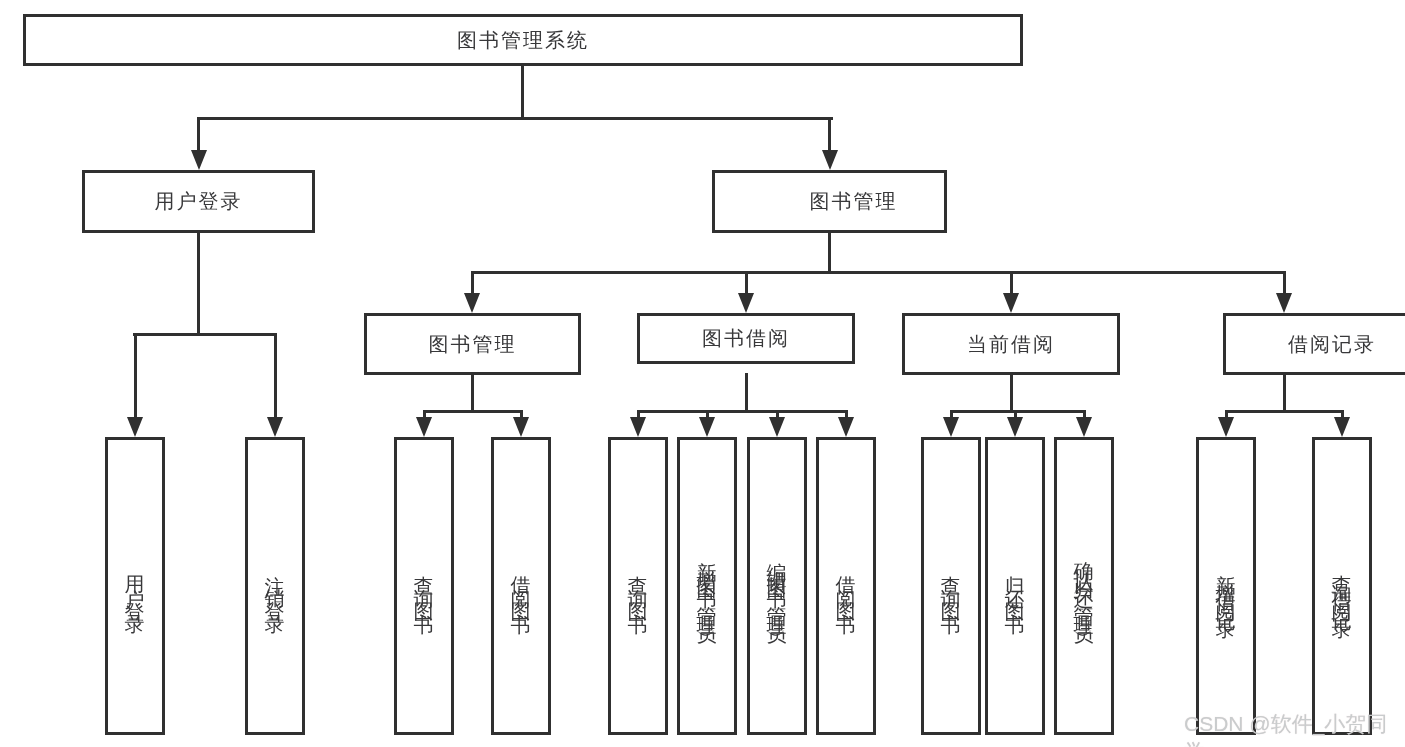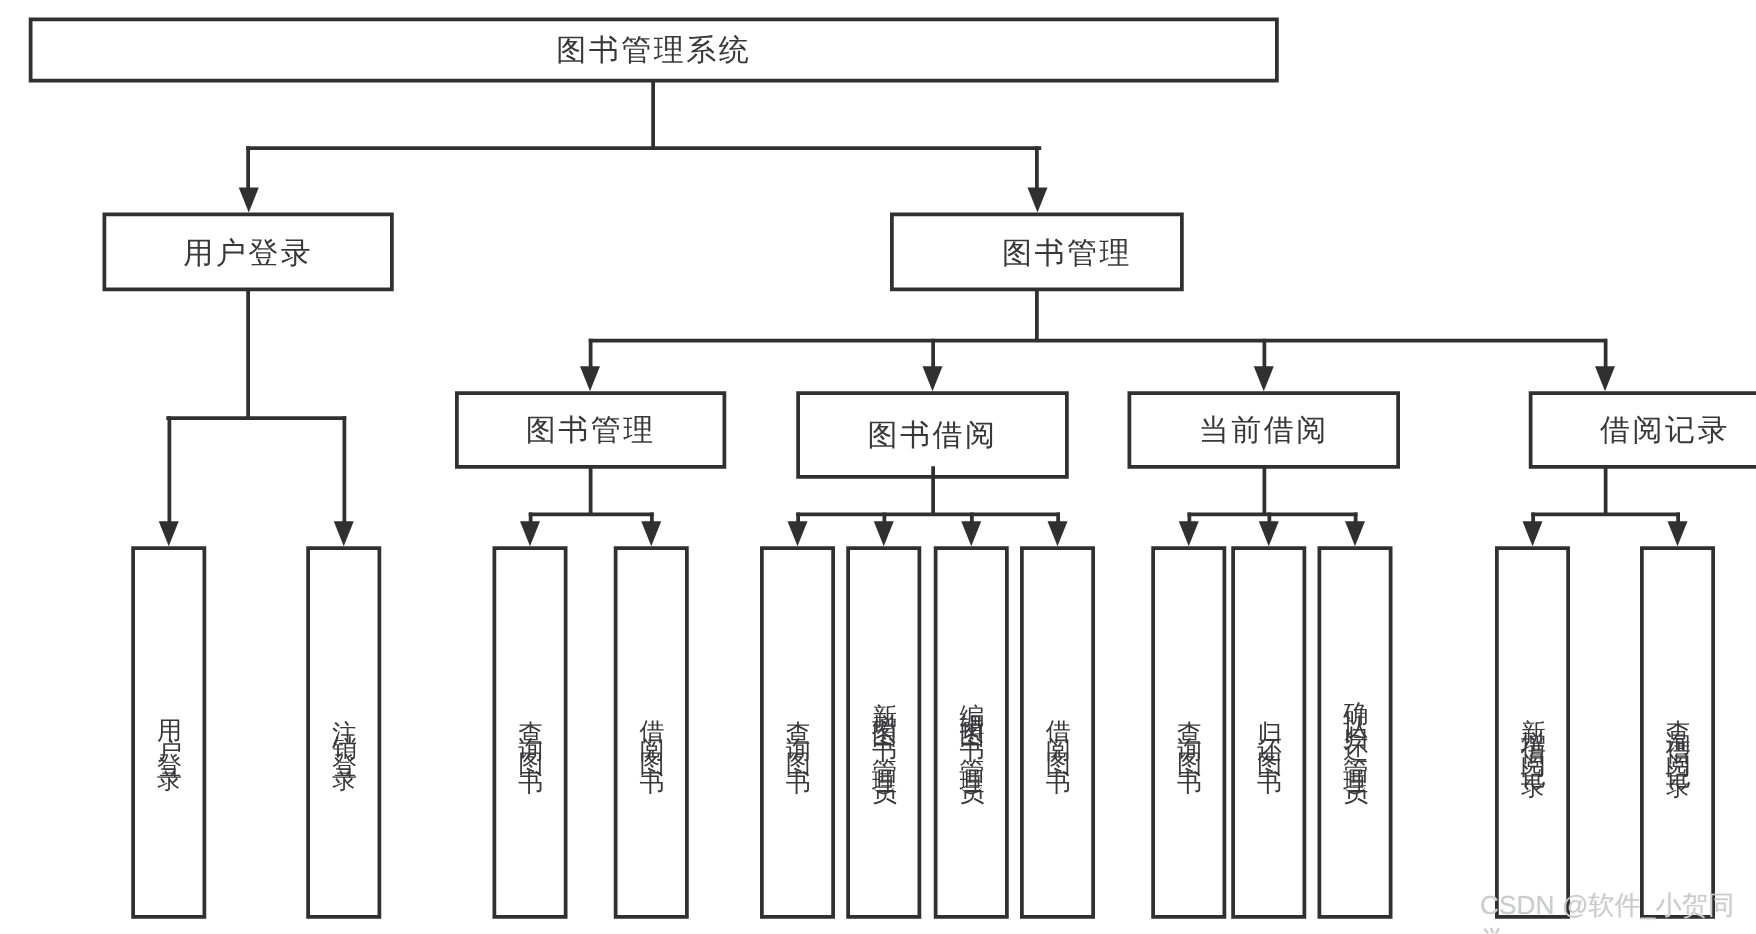--- a/index.html
+++ b/index.html
@@ -4,21 +4,21 @@
 <style>
   html,body{margin:0;padding:0;background:#ffffff;}
   .canvas{
     position:relative;width:1405px;height:747px;background:#ffffff;
     font-family:"Liberation Sans",sans-serif;color:#333333;overflow:hidden;
   }
   .box{
     position:absolute;box-sizing:border-box;border:3px solid #303030;background:#ffffff;
     display:flex;align-items:center;justify-content:center;
   }
-  .hbox{font-size:24px;letter-spacing:2px;color:#38383a;}
+  .hbox{font-size:20px;letter-spacing:2px;color:#38383a;}
   .leaf span{
     writing-mode:vertical-rl;text-orientation:mixed;font-size:20px;color:#38383a;
     letter-spacing:13px;line-height:1;white-space:nowrap;
   }
   .leaf.mid span{letter-spacing:9px;}
   .leaf.long span{letter-spacing:9px;}
   .line{position:absolute;background:#303030;}
   .v{width:3px;}
   .h{height:3px;}
   .arrow{
@@ -68,21 +68,21 @@
   <div class="line v" style="left:745px;top:271px;height:25px;"></div>
   <div class="arrow" style="left:738px;top:293px;"></div>
   <div class="line v" style="left:1010px;top:271px;height:25px;"></div>
   <div class="arrow" style="left:1003px;top:293px;"></div>
   <div class="line v" style="left:1283px;top:271px;height:25px;"></div>
   <div class="arrow" style="left:1276px;top:293px;"></div>
 
   <div class="box hbox" style="left:364px;top:313px;width:217px;height:62px;">
     <span>图书管理</span>
   </div>
-  <div class="box hbox" style="left:637px;top:313px;width:218px;height:70px;">
+  <div class="box hbox" style="left:637px;top:313px;width:218px;height:51px;">
     <span>图书借阅</span>
   </div>
   <div class="box hbox" style="left:902px;top:313px;width:218px;height:62px;">
     <span>当前借阅</span>
   </div>
   <div class="box hbox" style="left:1175px;top:313px;width:218px;height:62px;margin-left:48px;">
     <span>借阅记录</span>
   </div>
 
   <div class="line v" style="left:471px;top:373px;height:39px;"></div>

